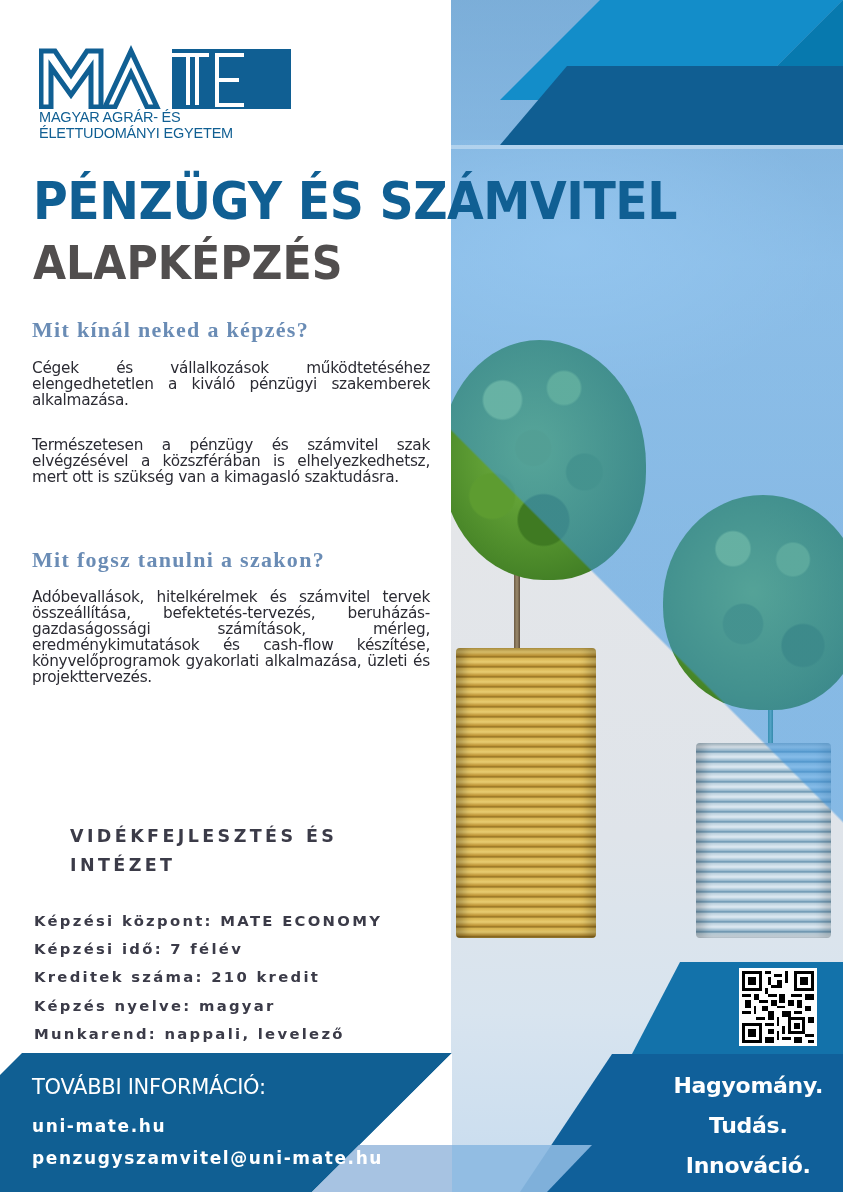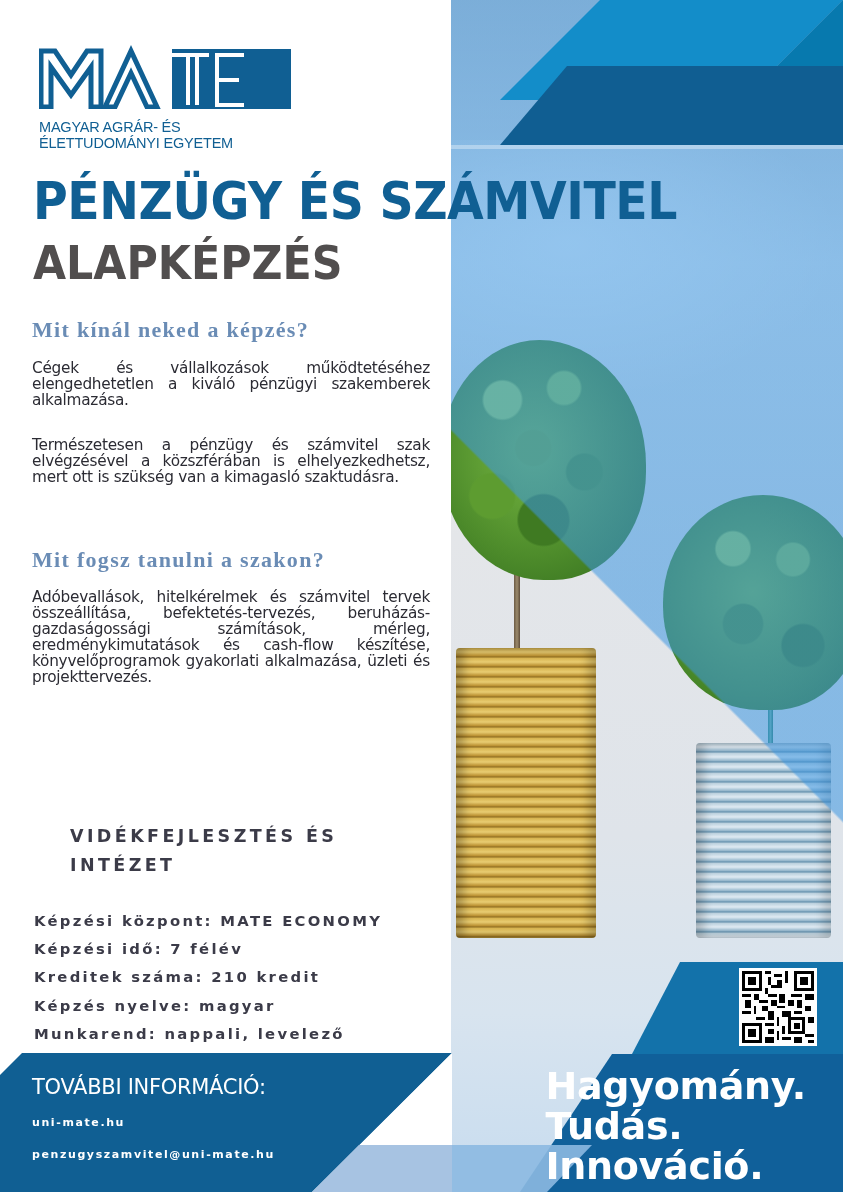--- a/index.html
+++ b/index.html
@@ -81,37 +81,37 @@
     clip-path: polygon(152px 0, 152px 92px, 60px 92px); }
   .bottom-left-pale { left: 312px; top: 1145px; width: 140px; height: 47px; background: #a7c3e2;
     clip-path: polygon(47px 0, 140px 0, 140px 47px, 0 47px); }
   .bottom-mid-pale { left: 452px; top: 1145px; width: 160px; height: 47px; background: rgba(140,185,225,0.9);
     clip-path: polygon(0 0, 140px 0, 95px 47px, 0 47px); }
 
   
   .logo { position: absolute; left: 39px; top: 45px; }
   .logo-mark { width: 213px; height: 64px; position: relative; }
   .logo-box { position: absolute; left: 133px; top: 4px; width: 119px; height: 60px; background: #105f93; }
-  .logo-sub { margin-top: 10px; color: #105f93; font-size: 14.5px; line-height: 16px; letter-spacing: -0.2px; }
+  .logo-sub { margin-top: 0; color: #105f93; font-size: 14.5px; line-height: 16px; letter-spacing: -0.2px; }
 
   
   .title1 { position: absolute; left: 33px; top: 172px; font-size: 51px; font-weight: 900; color: #105f93; letter-spacing: -0.5px; font-family: "DejaVu Sans", sans-serif; transform: scaleX(0.93); transform-origin: left; white-space: nowrap; }
   .title2 { position: absolute; left: 33px; top: 236px; font-size: 46px; font-weight: 700; color: #514e4e; font-family: "DejaVu Sans", sans-serif; transform: scaleX(0.93); transform-origin: left; white-space: nowrap; }
 
   .section-h { position: absolute; left: 32px; font-size: 22px; font-weight: 700; color: #6a8cb5; letter-spacing: 1.3px; font-family: Liberation Serif, serif; white-space: nowrap; }
   .para { position: absolute; left: 32px; width: 398px; font-size: 15.3px; line-height: 16px; color: #2b2b33; text-align: justify; font-family: "DejaVu Sans", sans-serif; letter-spacing: -0.25px; }
 
   .institute { position: absolute; left: 34px; top: 822px; font-size: 17.5px; line-height: 28.5px; font-weight: 700; color: #3b3b48; letter-spacing: 3.4px; font-family: "DejaVu Sans", sans-serif; margin-left: 36px; }
   .facts { position: absolute; left: 34px; top: 907px; font-family: "DejaVu Sans", sans-serif; }
   .fact { font-size: 14.8px; line-height: 28.2px; font-weight: 700; color: #3b3b48; letter-spacing: 2.3px; white-space: nowrap; }
 
   .info-title { position: absolute; left: 32px; top: 1075px; font-size: 21px; color: #ffffff; font-family: "DejaVu Sans", sans-serif; letter-spacing: -0.3px; text-align: right; }
-  .info-link { position: absolute; left: 32px; font-size: 11px; font-weight: 700; color: #ffffff; letter-spacing: 1.6px; font-family: "DejaVu Sans", sans-serif; }
-
-  .slogan { position: absolute; right: 37px; top: 1066px; text-align: left; color: #ffffff; font-family: "DejaVu Sans", sans-serif; font-weight: 900; font-size: 38px; line-height: 40px; letter-spacing: -0.3px; }
+  .info-link { position: absolute; left: 32px; font-size: 17px; font-weight: 700; color: #ffffff; letter-spacing: 1.6px; font-family: "DejaVu Sans", sans-serif; }
+
+  .slogan { position: absolute; right: 20px; top: 1066px; text-align: center; color: #ffffff; font-family: "DejaVu Sans", sans-serif; font-weight: 900; font-size: 22px; line-height: 40px; letter-spacing: -0.3px; }
 
   
   .qr { position: absolute; left: 739px; top: 968px; width: 78px; height: 78px; background: #ffffff; padding: 3px; }
   .qr svg { width: 72px; height: 72px; display: block; }
 </style>
 </head>
 <body>
 
 <div class="photo">
   <div class="haze"></div>

